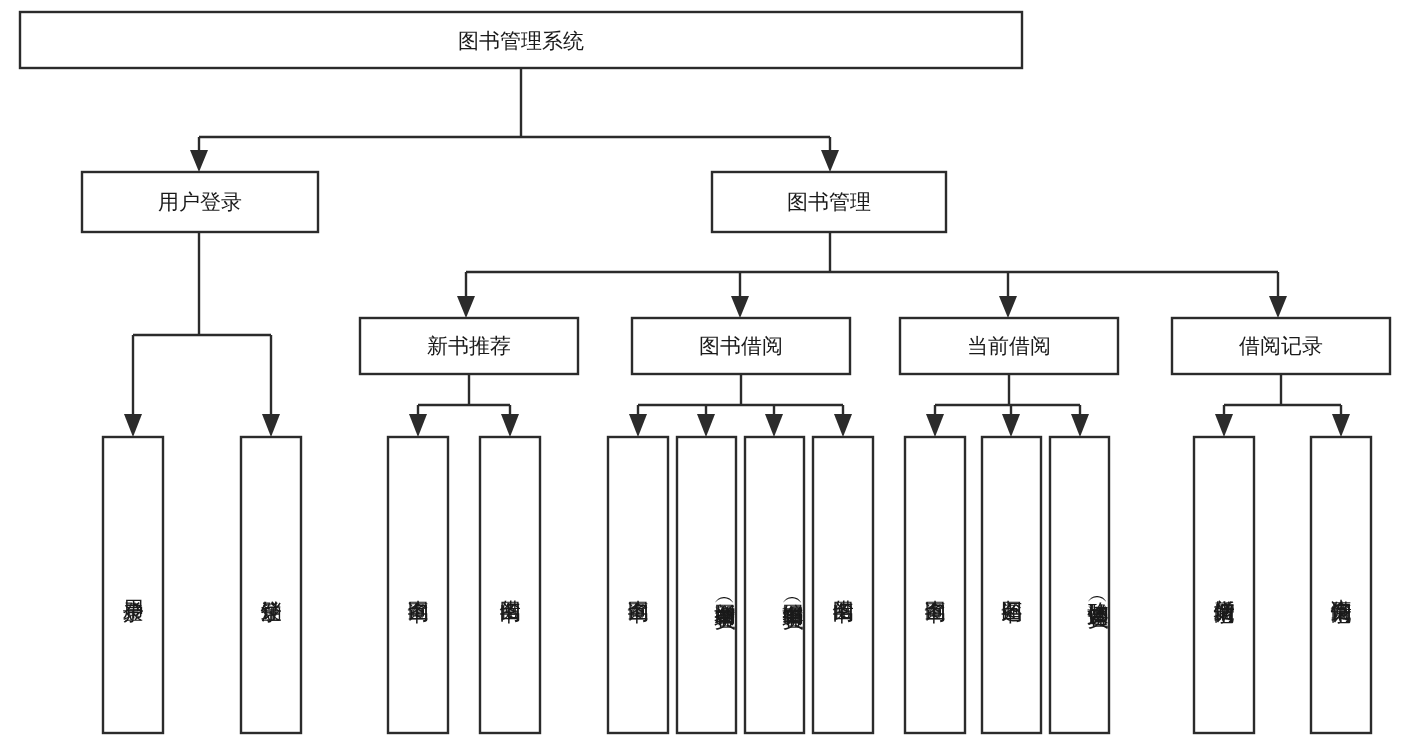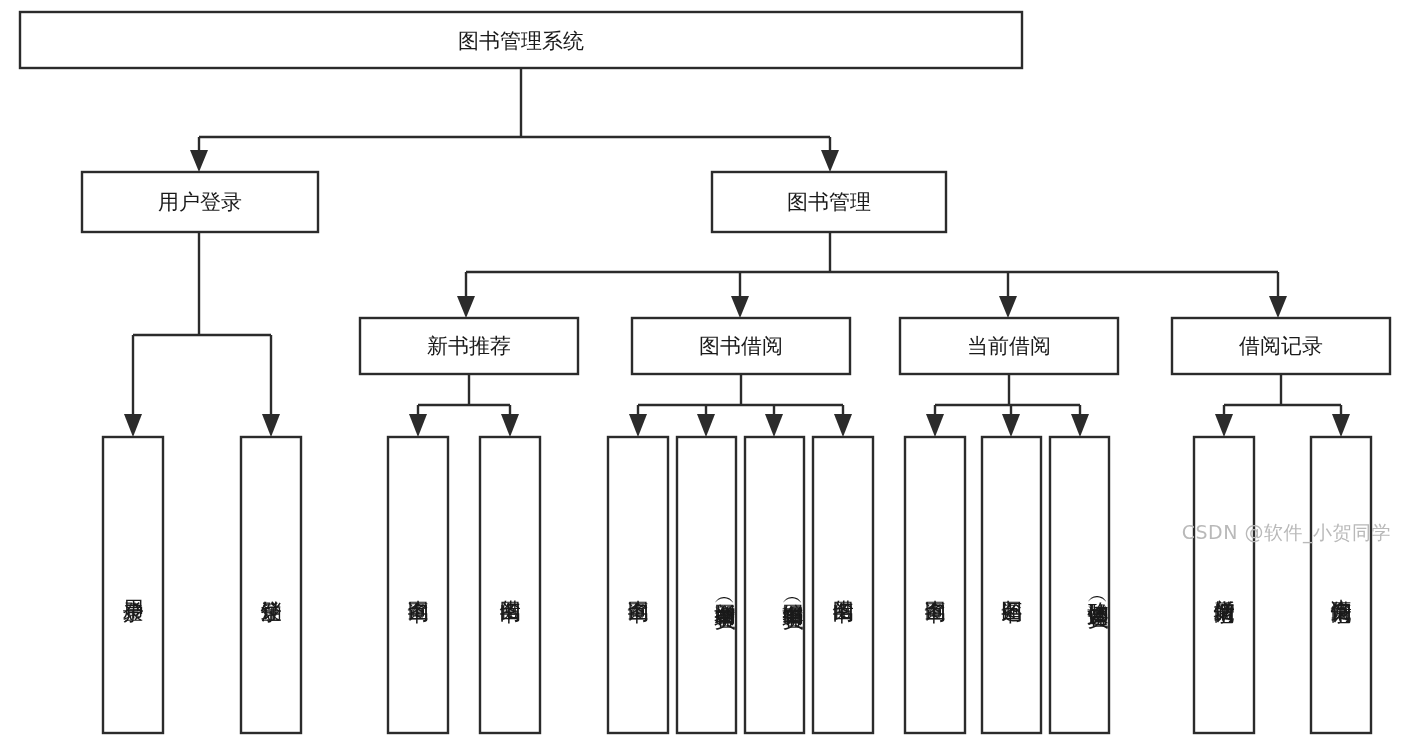--- a/index.html
+++ b/index.html
@@ -213,15 +213,14 @@
   <div class="vlabel" style="left:745px; top:437px; width:59px; height:296px; align-items:flex-start; padding-top:10px; box-sizing:border-box;">编辑图书（管理员）</div>
   <div class="vlabel" style="left:813px; top:437px; width:60px; height:296px;">借阅图书</div>
 
   <div class="vlabel" style="left:905px; top:437px; width:60px; height:296px;">查询图书</div>
   <div class="vlabel" style="left:982px; top:437px; width:59px; height:296px;">归还图书</div>
   <div class="vlabel" style="left:1050px; top:437px; width:59px; height:296px; align-items:flex-start; padding-top:8px; box-sizing:border-box;">确认归还（管理员）</div>
 
   <div class="vlabel" style="left:1194px; top:437px; width:60px; height:296px;">新增借阅记录</div>
   <div class="vlabel" style="left:1311px; top:437px; width:60px; height:296px;">查询借阅记录</div>
 
-  <div class="watermark">CSDN @软件_小贺同学</div>
 
 </div>
 
 </body></html>

